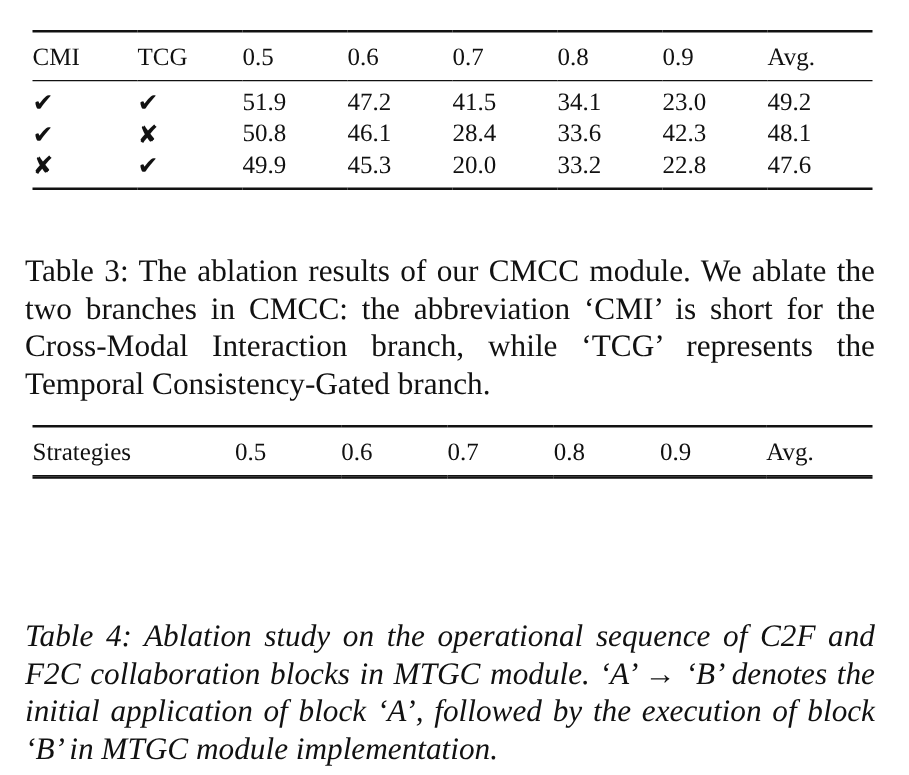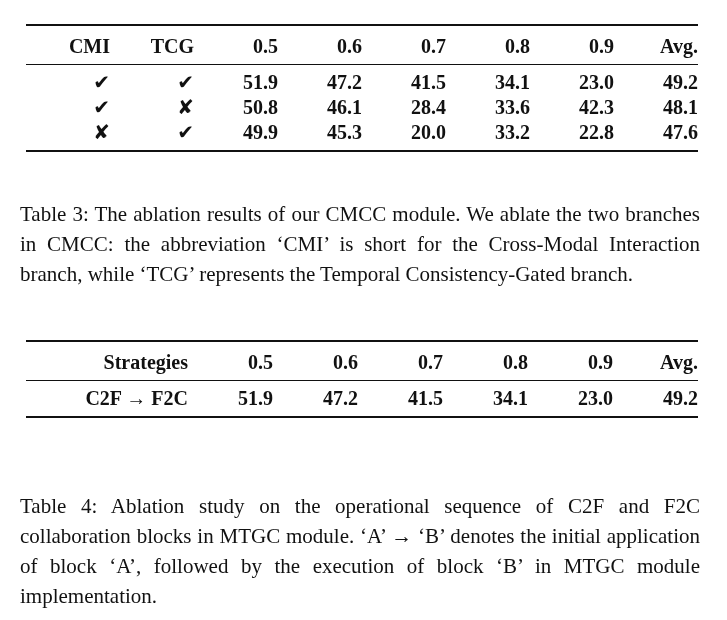--- a/index.html
+++ b/index.html
@@ -23,22 +23,22 @@
     #table3 { top: 24px; }
     #table4 { top: 340px; }
 
     table.ablation {
       width: 100%;
       border-collapse: collapse;
       font-size: 20px;
       line-height: 1.15;
     }
     table.ablation td, table.ablation th {
-      text-align: right;
-      font-weight: bold;
+      text-align: left;
+      font-weight: normal;
       padding: 0;
     }
     table.ablation thead tr.top-rule th {
       border-top: 2px solid #111;
       height: 0;
       padding: 0;
     }
     table.ablation thead tr.header-row th {
       height: 36px;
       vertical-align: middle;
@@ -64,27 +64,27 @@
     .mark {
       font-family: "DejaVu Sans", sans-serif;
       font-weight: bold;
       font-size: 20px;
     }
 
     .caption {
       position: absolute;
       left: 20px;
       width: 680px;
-      font-size: 21px;
+      font-size: 25px;
       line-height: 30px;
       text-align: justify;
       color: #111;
     }
     #caption3 { top: 178px; }
-    #caption4 { top: 470px; }
+    #caption4 { top: 470px; font-style: italic; }
   </style>
 </head>
 <body>
 
 <div class="table-wrap" id="table3">
   <table class="ablation">
     <colgroup>
       <col style="width:84px">
         <col style="width:84px">
       <col style="width:84px">
@@ -176,29 +176,20 @@
         <th>0.7</th>
         <th>0.8</th>
         <th>0.9</th>
         <th>Avg.</th>
       </tr>
       <tr class="mid-rule">
           <th colspan="7"></th>
         </tr>
     </thead>
     <tbody>
-      <tr>
-        <td>C2F → F2C</td>
-        <td class="bold">51.9</td>
-        <td class="bold">47.2</td>
-        <td class="bold">41.5</td>
-        <td class="bold">34.1</td>
-        <td class="bold">23.0</td>
-        <td class="bold">49.2</td>
-      </tr>
     </tbody>
     <tfoot>
       <tr class="bottom-rule">
           <td colspan="7"></td>
         </tr>
     </tfoot>
   </table>
 </div>
 
 <p class="caption" id="caption4">Table 4: Ablation study on the operational sequence of C2F and F2C collaboration blocks in MTGC module. ‘A’ → ‘B’ denotes the initial application of block ‘A’, followed by the execution of block ‘B’ in MTGC module implementation.</p>

